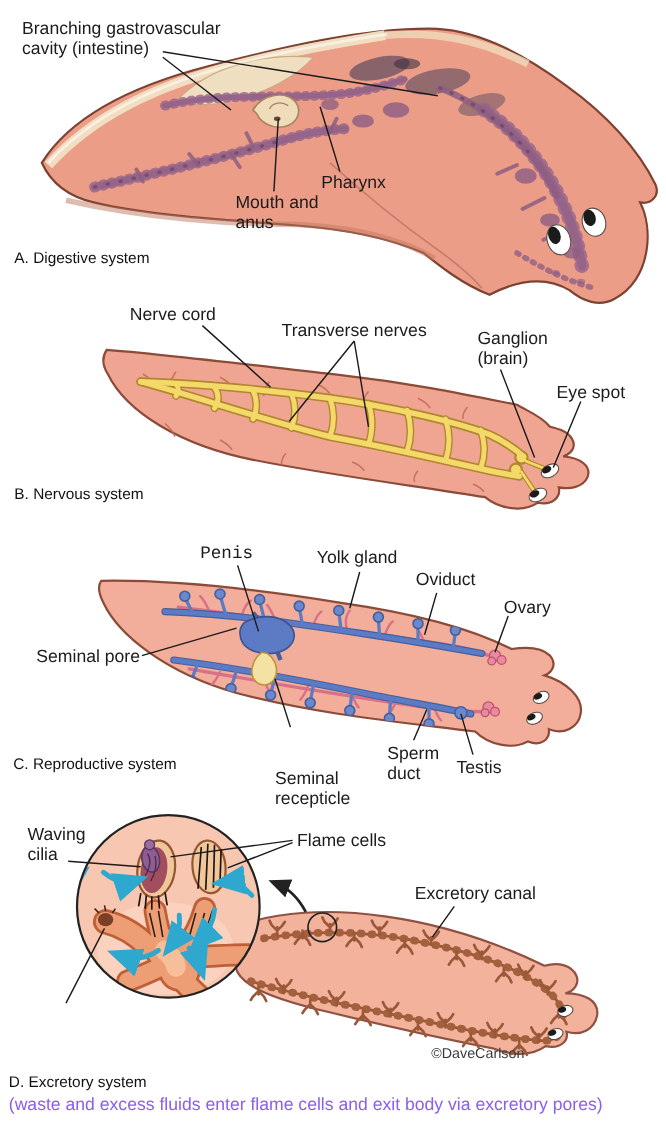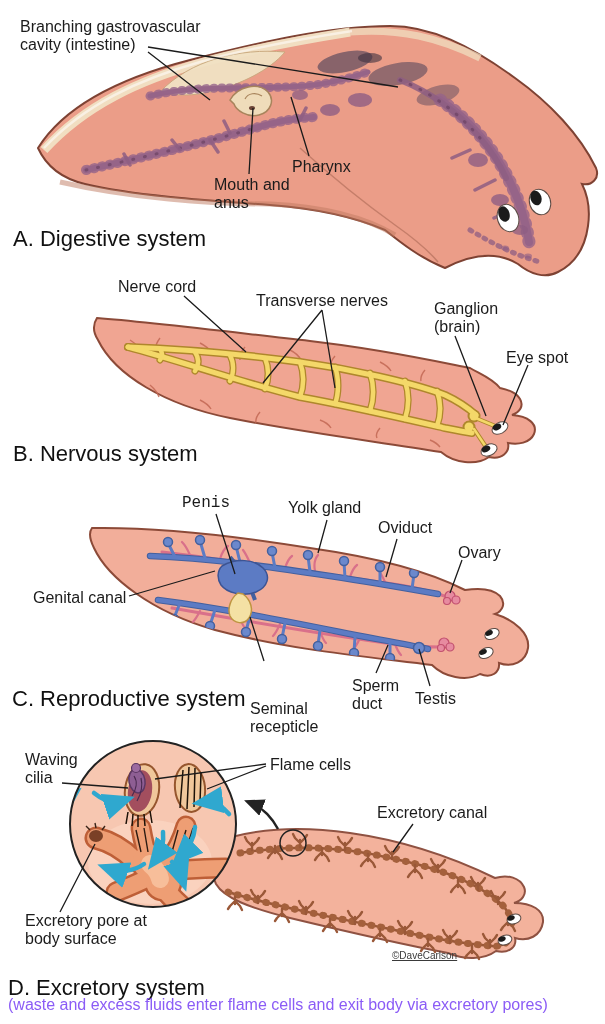--- a/index.html
+++ b/index.html
@@ -1,22 +1,22 @@
 <!DOCTYPE html>
 <html><head>
 <meta charset="utf-8">
 <style>
   html,body{margin:0;padding:0;background:#fff;}
   .stage{position:relative;width:605px;height:1024px;background:#fff;overflow:hidden;
          font-family:"Liberation Sans",sans-serif;color:#1b1b1b;}
   .art{position:absolute;left:0;top:0;}
   .lbl{position:absolute;font-size:16px;line-height:1.12;color:#1b1b1b;z-index:5;}
-  .hd{position:absolute;font-size:22px;line-height:1.1;color:#111;z-index:5;}
+  .hd{position:absolute;font-size:14px;line-height:1.1;color:#111;z-index:5;}
   .sub{position:absolute;font-size:16px;line-height:1.1;color:#8b5cf6;z-index:5;}
-  .credit{position:absolute;font-size:10px;color:#3a3a3a;z-index:5;text-decoration:underline;}
+  .credit{position:absolute;font-size:13px;color:#3a3a3a;z-index:5;}
 </style>
 </head>
 <body>
 
 <div class="stage">
 
 <svg class="art" width="605" height="1024" viewBox="0 0 605 1024">
   <defs>
     <marker id="ahc" markerWidth="8" markerHeight="8" refX="4" refY="3" orient="auto">
       <path d="M0,0 L7,3 L0,6 Z" fill="#2FA8CF"></path>
@@ -333,27 +333,26 @@
 <div class="lbl" style="left:118px;top:278px;">Nerve cord</div>
 <div class="lbl" style="left:256px;top:292px;">Transverse nerves</div>
 <div class="lbl" style="left:434px;top:300px;width:84px;">Ganglion (brain)</div>
 <div class="lbl" style="left:506px;top:349px;">Eye spot</div>
 <div class="hd" style="left:13px;top:442px;">B. Nervous system</div>
 
 <div class="lbl" style="left:182px;top:495px;font-family:Liberation Mono, monospace;">Penis</div>
 <div class="lbl" style="left:288px;top:499px;">Yolk gland</div>
 <div class="lbl" style="left:378px;top:519px;">Oviduct</div>
 <div class="lbl" style="left:458px;top:544px;">Ovary</div>
-<div class="lbl" style="left:33px;top:589px;">Genital canal</div>
+<div class="lbl" style="left:33px;top:589px;">Seminal pore</div>
 <div class="lbl" style="left:250px;top:664px;width:94px;margin-top:36px;">Seminal recepticle</div>
 <div class="lbl" style="left:352px;top:677px;width:64px;">Sperm duct</div>
 <div class="lbl" style="left:415px;top:690px;">Testis</div>
 <div class="hd" style="left:12px;top:687px;">C. Reproductive system</div>
 
 <div class="lbl" style="left:25px;top:751px;width:64px;">Waving cilia</div>
 <div class="lbl" style="left:270px;top:756px;">Flame cells</div>
 <div class="lbl" style="left:377px;top:804px;">Excretory canal</div>
-<div class="lbl" style="left:25px;top:912px;width:126px;">Excretory pore at body surface</div>
 <div class="credit" style="left:392px;top:950px;">©DaveCarlson</div>
 <div class="hd" style="left:8px;top:976px;">D. Excretory system</div>
 <div class="sub" style="left:8px;top:996px;">(waste and excess fluids enter flame cells and exit body via excretory pores)</div>
 
 </div>
 
 </body></html>

